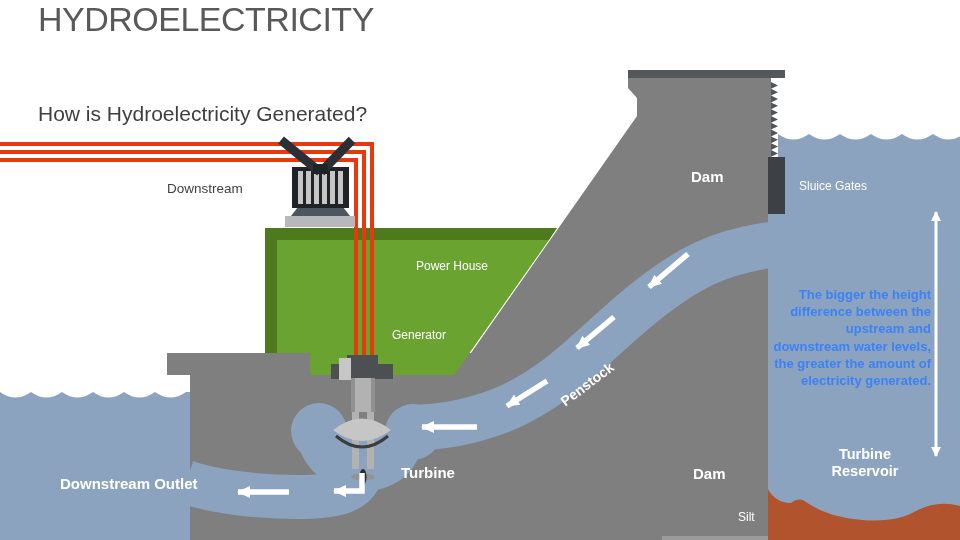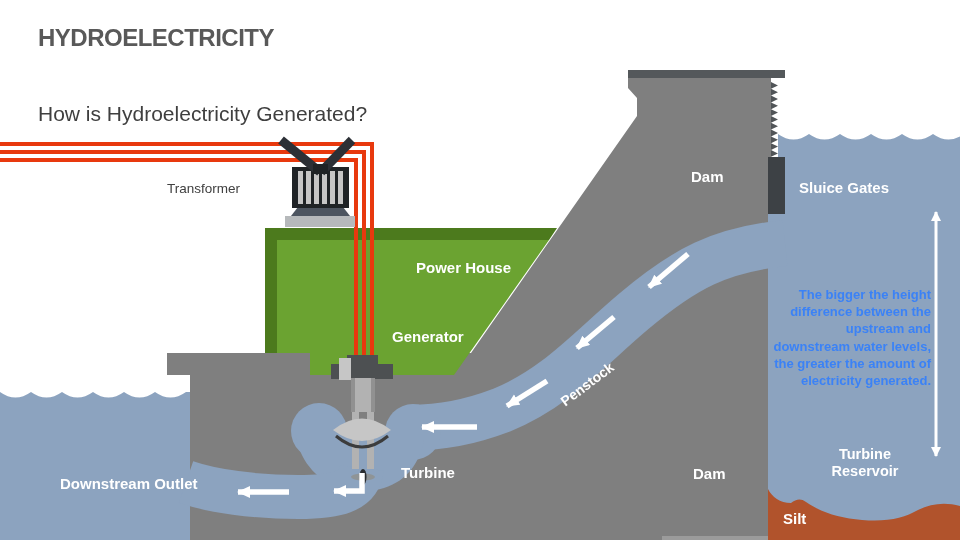--- a/index.html
+++ b/index.html
@@ -2,36 +2,36 @@
 <html style="--title: #595959; --ink: #404040; --water: #8CA3BF; --dam_gray: #7F7F7F; --dark_gray: #54585B; --sluice_dark: #3D4145; --green: #6BA331; --dark_green: #4C7A1D; --cable_red: #E8390E; --silt: #B1532C; --machine_light: #C6C6C6; --machine_mid: #B2B2B2; --machine_dark: #4D5052; --arrow_white: #FFFFFF;"><head>
 <meta charset="utf-8">
 <style>
   html,body{margin:0;padding:0;background:#fff;}
   .stage{position:relative;width:960px;height:540px;overflow:hidden;background:#fff;
          font-family:"Liberation Sans","DejaVu Sans",sans-serif;}
   .stage svg{position:absolute;left:0;top:0;}
   .lbl{position:absolute;white-space:nowrap;}
   .lbl-dark{color:var(--ink,#404040);font-size:14px;font-weight:400;}
   .lbl-white{color:#ffffff;font-size:15px;font-weight:600;}
-  .lbl-white-b{color:#ffffff;font-size:15px;font-weight:700;}
-  .title{left:38px;top:24px;font-size:24px;font-weight:700;letter-spacing:-.5px;color:var(--title,#595959);}
+  .lbl-white-b{color:#ffffff;font-size:12px;font-weight:400;}
+  .title{left:38px;top:0;font-size:34px;font-weight:400;letter-spacing:-.5px;color:var(--title,#595959);}
   .subtitle{left:38px;top:55px;font-size:21px;font-weight:400;color:#3f3f3f;margin-top:47px;}
   .ptc{left:60px;top:103px;font-size:13.5px;}
   .transformer{left:167px;top:181px;font-size:13.5px;}
   .powerhouse{left:405px;top:259px;margin-left:11px;}
   .generator{left:392px;top:328px;}
   .dam-upper{left:691px;top:168px;}
   .sluice{left:799px;top:179px;}
   .penstock{left:556px;top:376px;transform:rotate(-37deg);transform-origin:center;font-weight:600;font-size:14px;}
   .turbine{left:401px;top:464px;}
   .downstream{left:60px;top:475px;}
   .dam-lower{left:693px;top:465px;}
   .storage{left:820px;top:446px;width:90px;text-align:center;white-space:normal;
            font-size:14.5px;line-height:17px;font-weight:700;color:#fff;}
-  .silt{left:783px;top:510px;}
+  .silt{left:738px;top:510px;}
   .note{left:768px;top:286px;width:163px;text-align:right;white-space:normal;
         color:#3b82f6;font-size:13px;font-weight:700;line-height:17.2px;}
 </style>
 </head>
 <body>
 
 <div class="stage">
 
   <svg width="960" height="540" viewBox="0 0 960 540">
     <defs>
@@ -124,21 +124,21 @@
       <path d="M547,381 L507,406" marker-end="url(#arw)"></path>
       <path d="M477,427 L422,427" marker-end="url(#arw)"></path>
       <path d="M362,473 L362,491 L334,491" marker-end="url(#arw)"></path>
       <path d="M289,492 L238,492" marker-end="url(#arw)"></path>
       <path d="M936,212 L936,456" stroke-width="3" marker-start="url(#arwSlim)" marker-end="url(#arwSlim)"></path>
     </g>
   </svg>
 
   <div class="lbl title">HYDROELECTRICITY</div>
   <div class="lbl subtitle">How is Hydroelectricity Generated?</div>
-  <div class="lbl lbl-dark transformer">Transformer</div>
+  <div class="lbl lbl-dark transformer">Downstream</div>
   <div class="lbl lbl-white-b powerhouse">Power House</div>
   <div class="lbl lbl-white-b generator">Generator</div>
   <div class="lbl lbl-white dam-upper">Dam</div>
   <div class="lbl lbl-white-b sluice">Sluice Gates</div>
   <div class="lbl lbl-white penstock">Penstock</div>
   <div class="lbl lbl-white turbine">Turbine</div>
   <div class="lbl lbl-white downstream">Downstream Outlet</div>
   <div class="lbl lbl-white dam-lower">Dam</div>
   <div class="lbl storage">Turbine Reservoir</div>
   <div class="lbl lbl-white-b silt">Silt</div>

